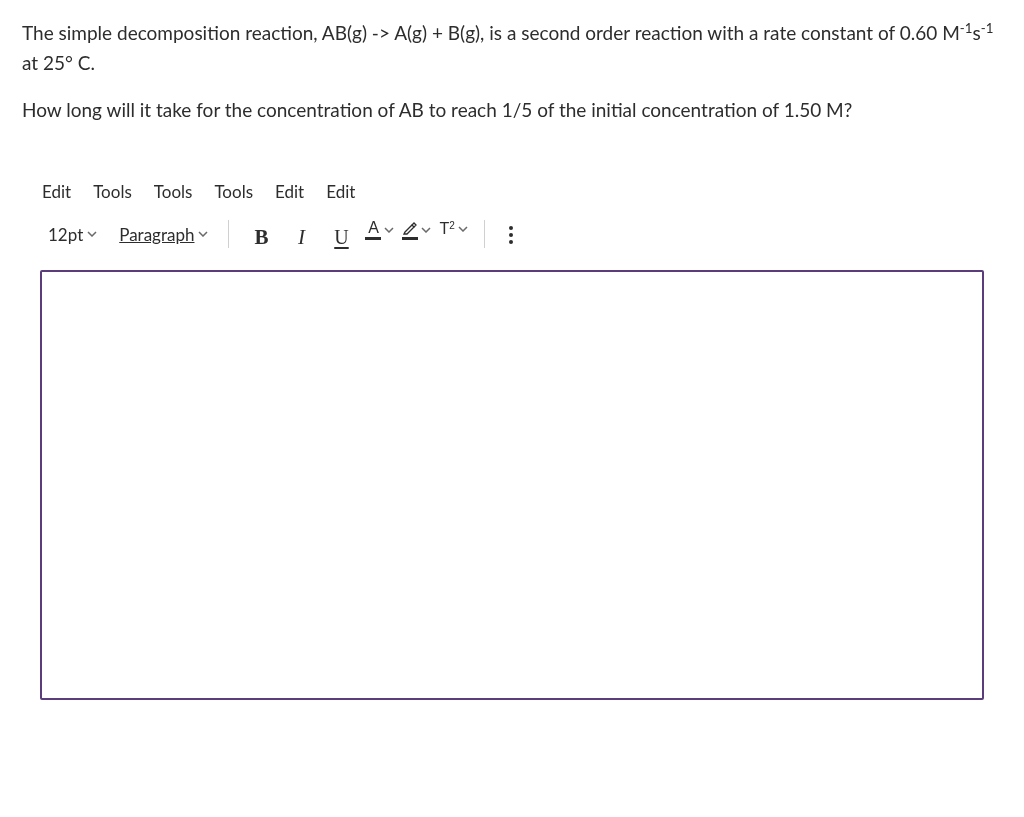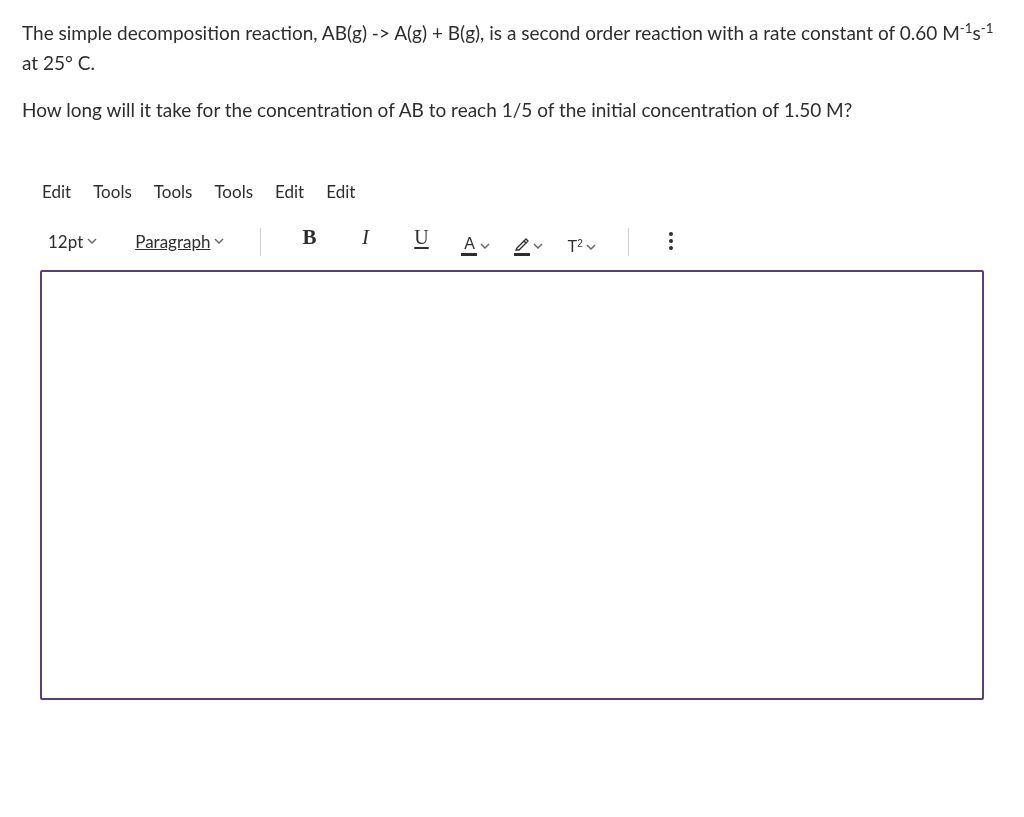--- a/index.html
+++ b/index.html
@@ -36,22 +36,22 @@
       gap: 22px;
       padding: 6px 2px 14px 2px;
       font-size: 17px;
       color: #2d2d2d;
     }
     .menu-item {
       cursor: pointer;
     }
     .toolbar {
       display: flex;
-      align-items: flex-end;
-      gap: 20px;
+      align-items: flex-start;
+      gap: 4px;
       padding: 4px 2px 14px 2px;
     }
     .font-size-selector {
       display: flex;
       align-items: center;
       gap: 4px;
       font-size: 17px;
       color: #2d2d2d;
       cursor: pointer;
       padding: 4px 6px;

